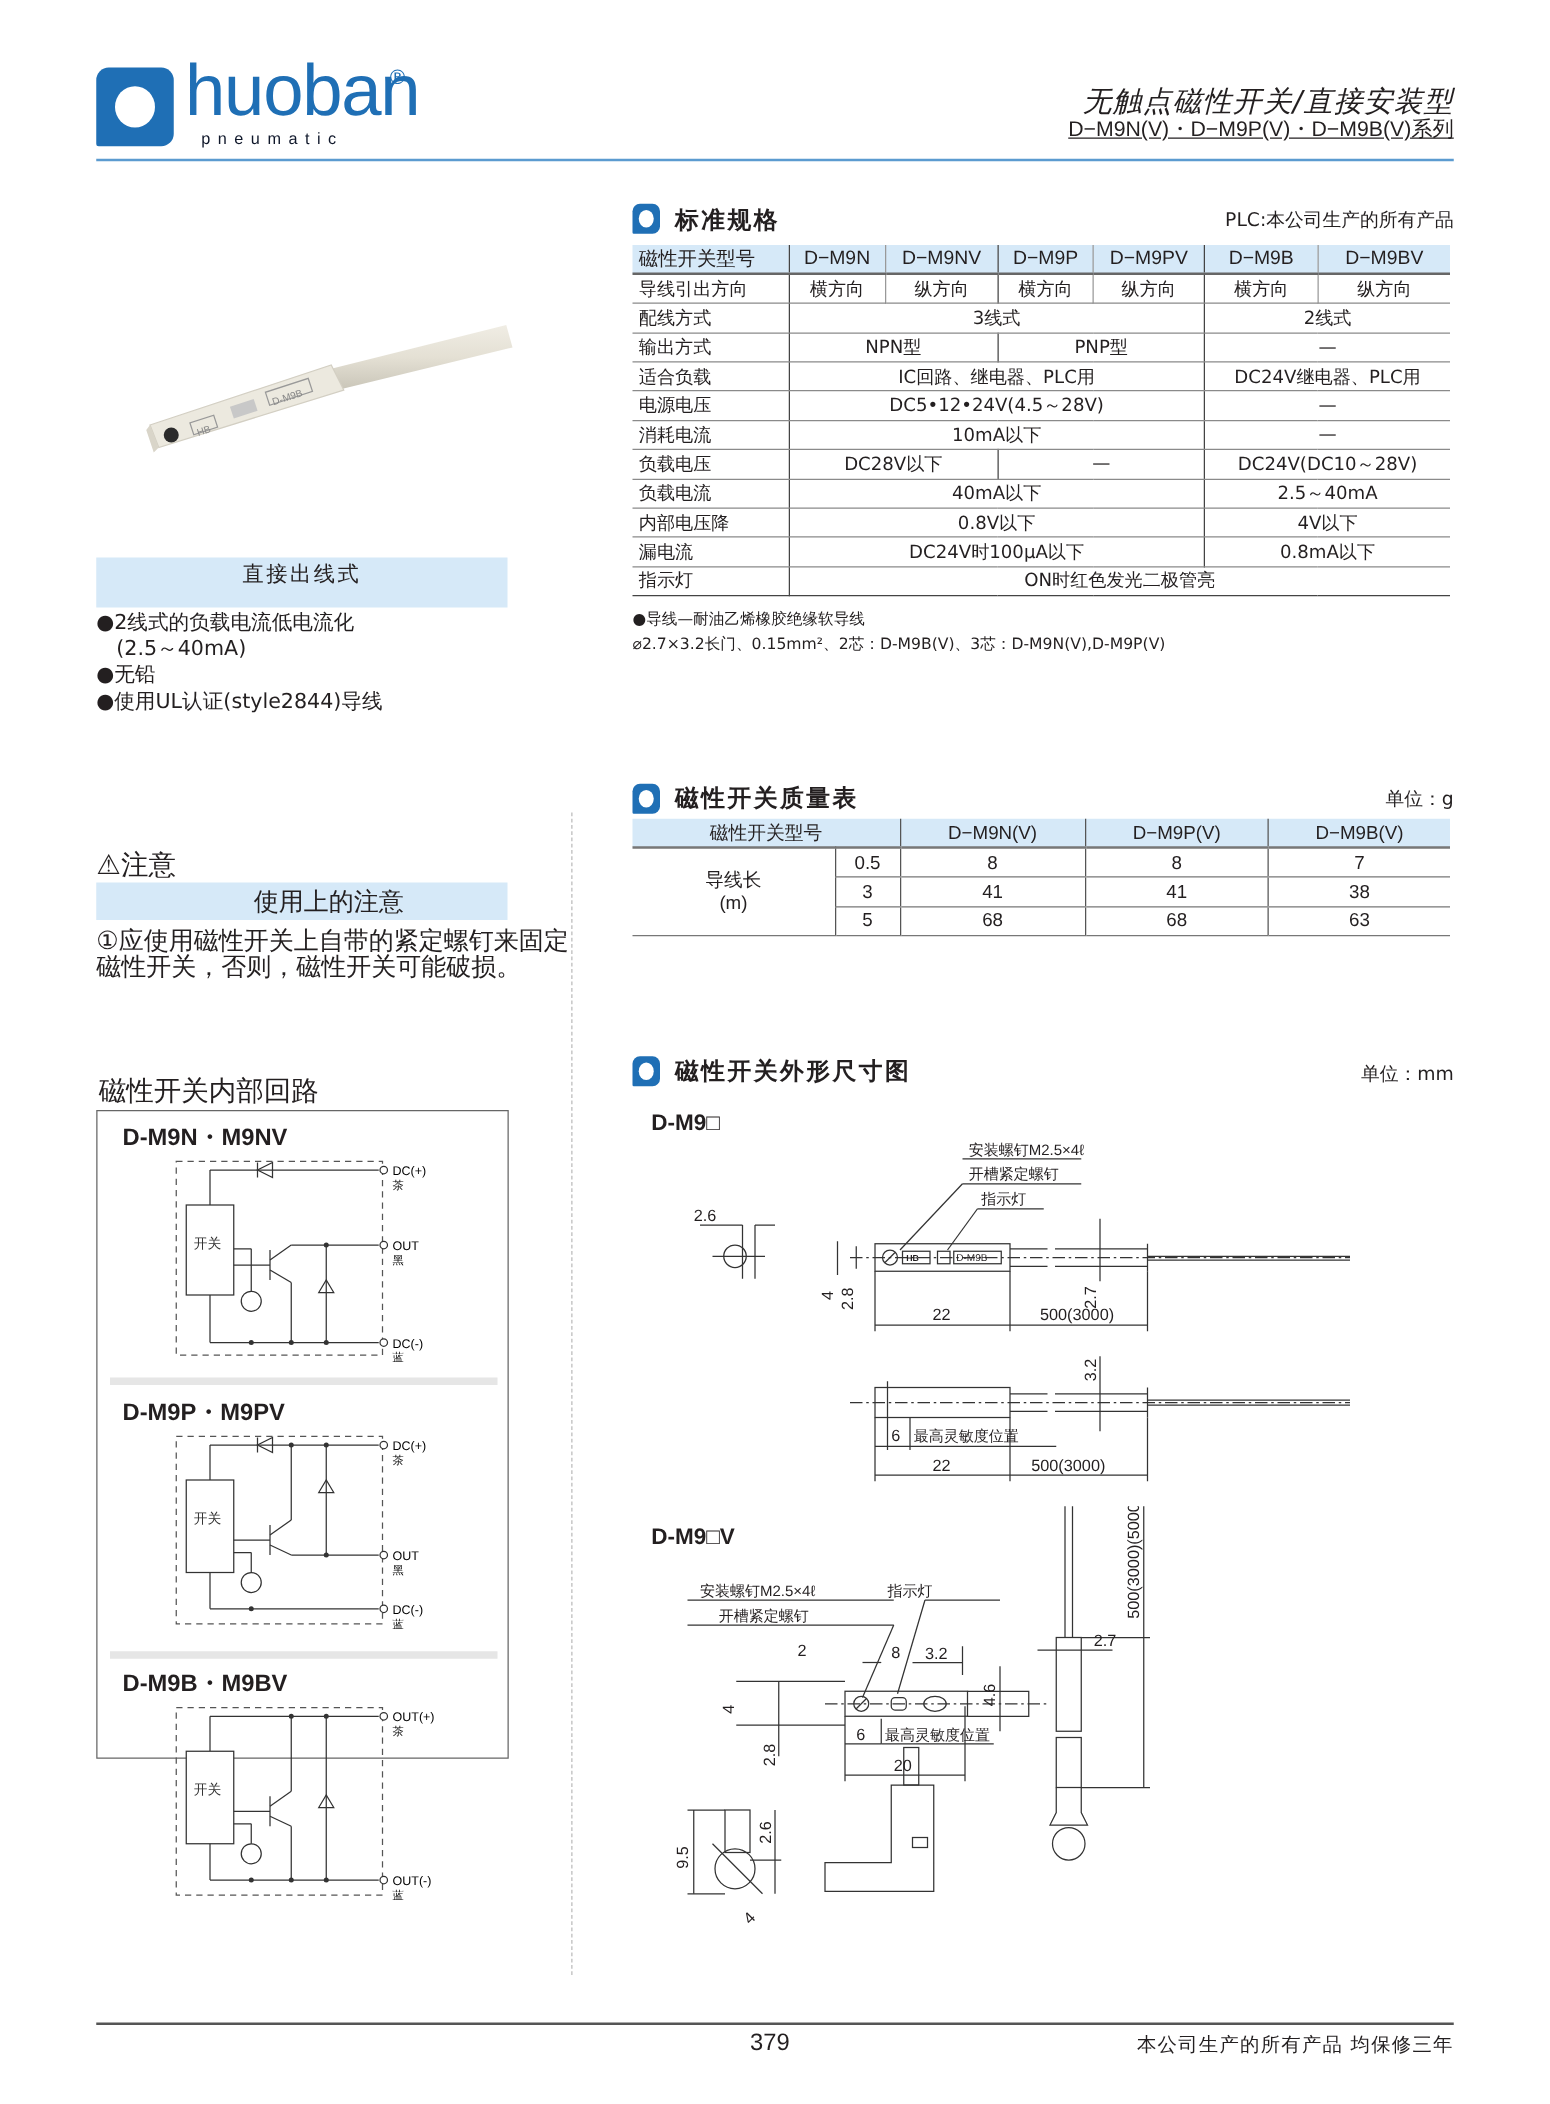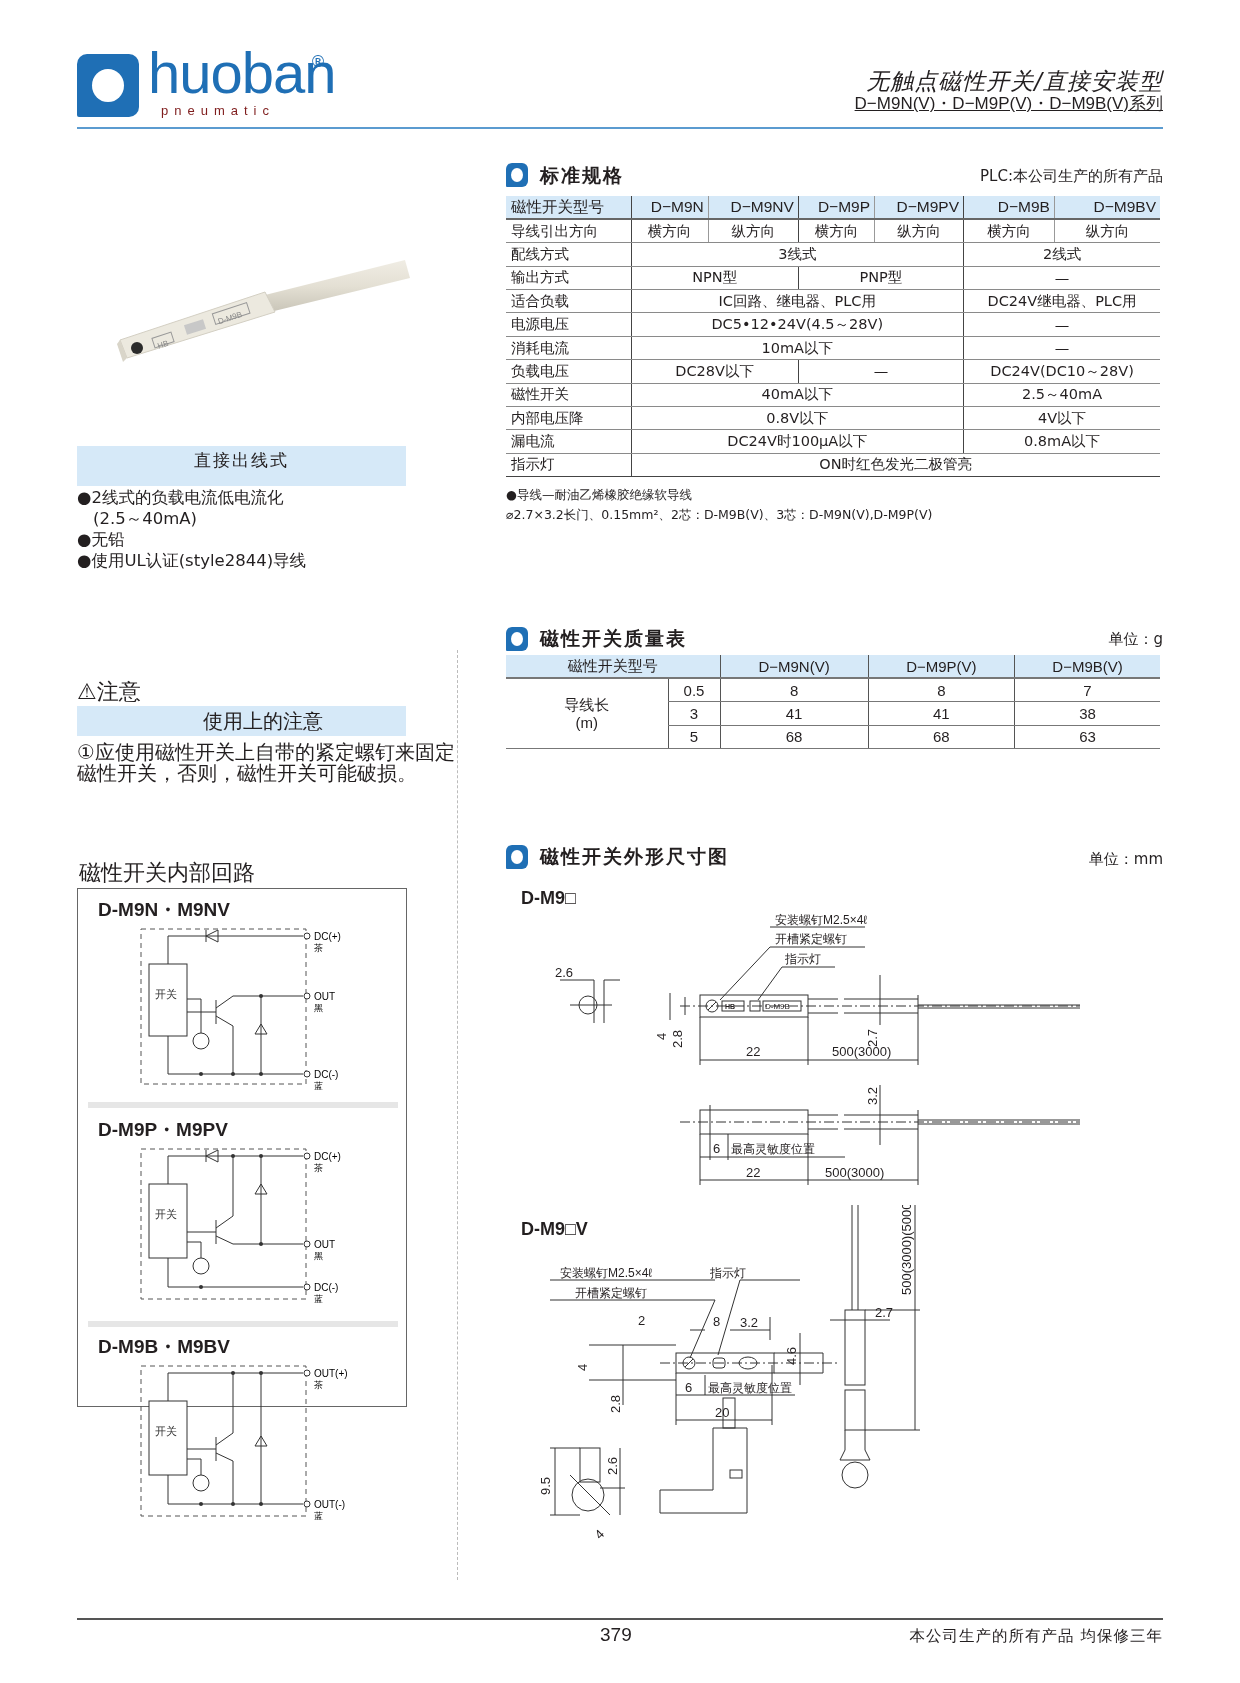--- a/index.html
+++ b/index.html
@@ -5,36 +5,36 @@
   * { box-sizing: border-box; margin: 0; padding: 0; }
   html, body { width: 1240px; height: 1683px; background: #fff; overflow: hidden; }
   body { position: relative; font-family: "DejaVu Sans", "Liberation Sans", sans-serif; color: #231f20; }
   .abs { position: absolute; }
 
   
   .logo-mark { left: 77px; top: 54px; width: 62px; height: 63px; background: #1f6fb5; border-radius: 10px 10px 10px 2px; }
   .logo-mark::after { content: ""; position: absolute; left: 15px; top: 15px; width: 32px; height: 33px; background: #fff; border-radius: 50%; }
   .logo-word { left: 148px; top: 44px; font-family: "Liberation Sans", sans-serif; font-size: 58px; color: #1f6fb5; letter-spacing: -1px; line-height: 1; }
   .logo-reg { left: 310px; top: 52px; font-size: 16px; color: #1f6fb5; }
-  .logo-sub { left: 161px; top: 103px; font-size: 13px; color: #7f1d1d; letter-spacing: 6px; font-family: "Liberation Sans", sans-serif; }
+  .logo-sub { left: 161px; top: 103px; font-size: 13px; color: #0f172a; letter-spacing: 6px; font-family: "Liberation Sans", sans-serif; }
   .hdr-title { right: 77px; top: 66px; font-size: 23px; text-align: right; letter-spacing: 1px; font-style: italic; }
   .hdr-sub { right: 77px; top: 92px; font-size: 17px; text-align: left; font-family: "Liberation Sans", sans-serif; text-decoration: underline; }
   .hdr-rule { left: 77px; top: 127px; width: 1086px; height: 2px; background: #5b9bd0; }
 
   
   .sec-icon { width: 22px; height: 24px; background: #1f6fb5; border-radius: 6px 6px 6px 1px; }
   .sec-icon::after { content: ""; position: absolute; left: 5px; top: 5px; width: 12px; height: 14px; background: #fff; border-radius: 50%; }
   .sec-title { font-size: 19px; font-weight: bold; letter-spacing: 2px; }
   .sec-note { font-size: 15px; text-align: right; }
 
   
   table { border-collapse: collapse; font-size: 14.5px; }
   .spec { left: 506px; top: 196px; width: 654px; }
   .spec td, .spec th { height: 23.4px; padding: 0 4px; text-align: center; border-bottom: 1px solid #8a8a8a; font-weight: normal; white-space: nowrap; }
-  .spec th { background: #d6e9f8; font-family: "Liberation Sans", sans-serif; font-size: 15.5px; border-bottom: 2px solid #666; text-align: right; }
+  .spec th { background: #d6e9f8; font-family: "Liberation Sans", sans-serif; font-size: 15.5px; border-bottom: 2px solid #666; }
   .spec td.lbl, .spec th.lbl { text-align: left; padding-left: 5px; width: 125px; border-right: 1px solid #444; }
   .spec .vsep { border-right: 1px solid #444; }
   .spec .vsep2 { border-right: 1px solid #999; }
   .spec tr:last-child td { border-bottom: 1.5px solid #444; }
   .spec-notes { left: 506px; top: 485px; font-size: 12.5px; line-height: 20px; }
 
   
   .mass { left: 506px; top: 655px; width: 654px; }
   .mass td, .mass th { height: 23.4px; text-align: center; font-weight: normal; font-size: 15px; border-bottom: 1px solid #777; font-family: "Liberation Sans", sans-serif; }
   .mass th { background: #d6e9f8; border-bottom: 2px solid #777; }
@@ -279,21 +279,21 @@
     <td class="vsep" colspan="4">10mA以下</td>
     <td colspan="2">—</td>
   </tr>
   <tr>
     <td class="lbl">负载电压</td>
     <td class="vsep" colspan="2">DC28V以下</td>
     <td class="vsep" colspan="2">—</td>
     <td colspan="2">DC24V(DC10～28V)</td>
   </tr>
   <tr>
-    <td class="lbl">磁性开关</td>
+    <td class="lbl">负载电流</td>
     <td class="vsep" colspan="4">40mA以下</td>
     <td colspan="2">2.5～40mA</td>
   </tr>
   <tr>
     <td class="lbl">内部电压降</td>
     <td class="vsep" colspan="4">0.8V以下</td>
     <td colspan="2">4V以下</td>
   </tr>
   <tr>
     <td class="lbl">漏电流</td>

